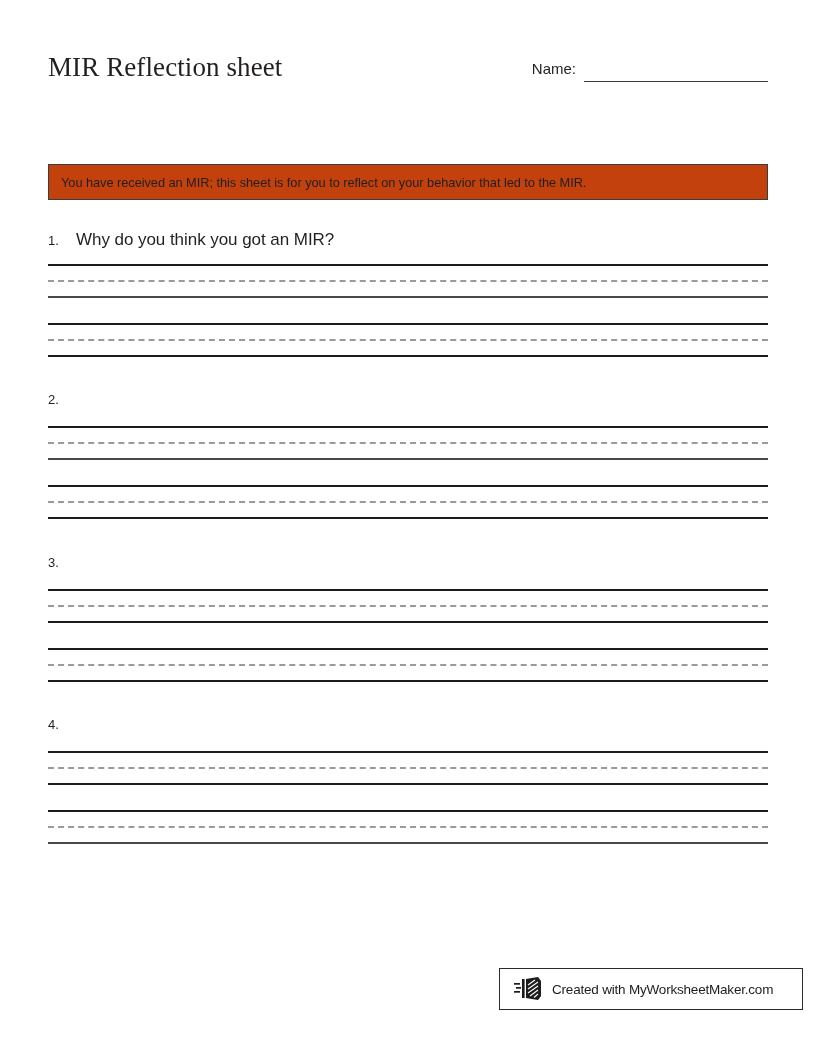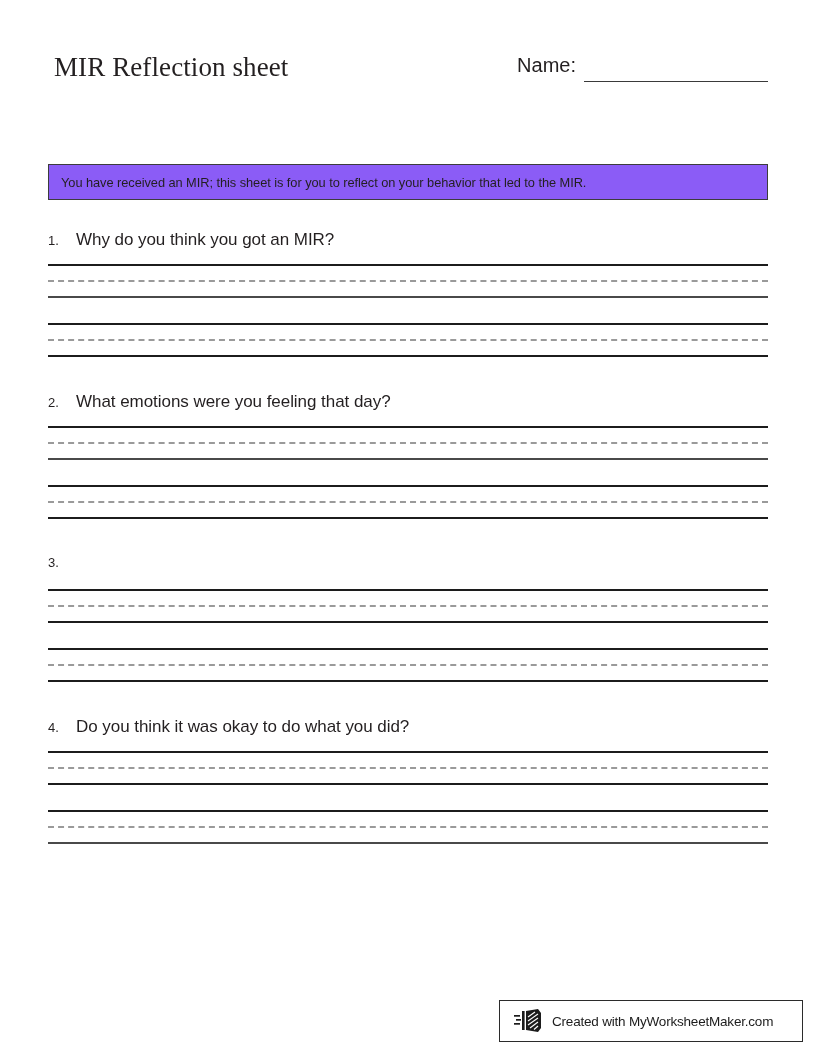--- a/index.html
+++ b/index.html
@@ -25,21 +25,21 @@
   
   .header {
     position: absolute;
     left: 48px;
     top: 44px;
     width: 720px;
     height: 80px;
   }
   .title {
     position: absolute;
-    left: 6px;
+    left: 0;
     top: 8px;
     font-family: "Liberation Serif", serif;
     font-size: 27px;
     font-weight: 400;
     letter-spacing: 0.1px;
     color: #231f20;
     white-space: nowrap;
     text-align: center;
   }
   .namedate {
@@ -49,41 +49,41 @@
     width: 270px;
   }
   .field-row {
     display: flex;
     align-items: flex-end;
     height: 38px;
   }
   .field-label {
     width: 78px;
     text-align: right;
-    font-size: 20px;
+    font-size: 15px;
     color: #231f20;
     padding-bottom: 5px;
     padding-right: 8px;
     white-space: nowrap;
   }
   .field-rule {
     flex: 1;
     border-bottom: 1.2px solid #3a3a3a;
     height: 26px;
   }
 
   
   .instruction-box {
     position: absolute;
     left: 48px;
     top: 164px;
     width: 720px;
     height: 36px;
     border: 1.4px solid #3c3c3c;
-    background: #8b5cf6;
+    background: #c2410c;
     box-sizing: border-box;
     display: flex;
     align-items: center;
   }
   .instruction-text {
     padding-left: 12px;
     font-size: 12.8px;
     color: #231f20;
     letter-spacing: -0.05px;
     white-space: nowrap;
@@ -148,21 +148,20 @@
     position: absolute;
     left: 499px;
     top: 968px;
     width: 304px;
     height: 42px;
     border: 1.3px solid #2b2b2b;
     background: #ffffff;
     box-sizing: border-box;
     display: flex;
     align-items: center;
-    margin-top: 32px;
   }
   .badge-logo {
     width: 30px;
     height: 26px;
     margin-left: 14px;
     flex: none;
     display: block;
   }
   .badge-text {
     margin-left: 8px;
@@ -207,21 +206,20 @@
     <div class="rule-group">
       <div class="rule rule-top"></div>
       <div class="rule rule-mid"></div>
       <div class="rule rule-base-dark"></div>
     </div>
   </div>
 
   <div class="question-block" style="top:392px;">
     <div class="question-head">
       <span class="q-num">2.</span>
-      <span class="q-text">What emotions were you feeling that day?</span>
     </div>
     <div style="height:12px;"></div>
     <div class="rule-group">
       <div class="rule rule-top"></div>
       <div class="rule rule-mid"></div>
       <div class="rule rule-base"></div>
     </div>
     <div class="rule-gap"></div>
     <div class="rule-group">
       <div class="rule rule-top"></div>
@@ -244,21 +242,20 @@
     <div class="rule-group">
       <div class="rule rule-top"></div>
       <div class="rule rule-mid"></div>
       <div class="rule rule-base-dark"></div>
     </div>
   </div>
 
   <div class="question-block" style="top:717px;">
     <div class="question-head">
       <span class="q-num">4.</span>
-      <span class="q-text">Do you think it was okay to do what you did?</span>
     </div>
     <div style="height:12px;"></div>
     <div class="rule-group">
       <div class="rule rule-top"></div>
       <div class="rule rule-mid"></div>
       <div class="rule rule-base-dark"></div>
     </div>
     <div class="rule-gap"></div>
     <div class="rule-group">
       <div class="rule rule-top"></div>

